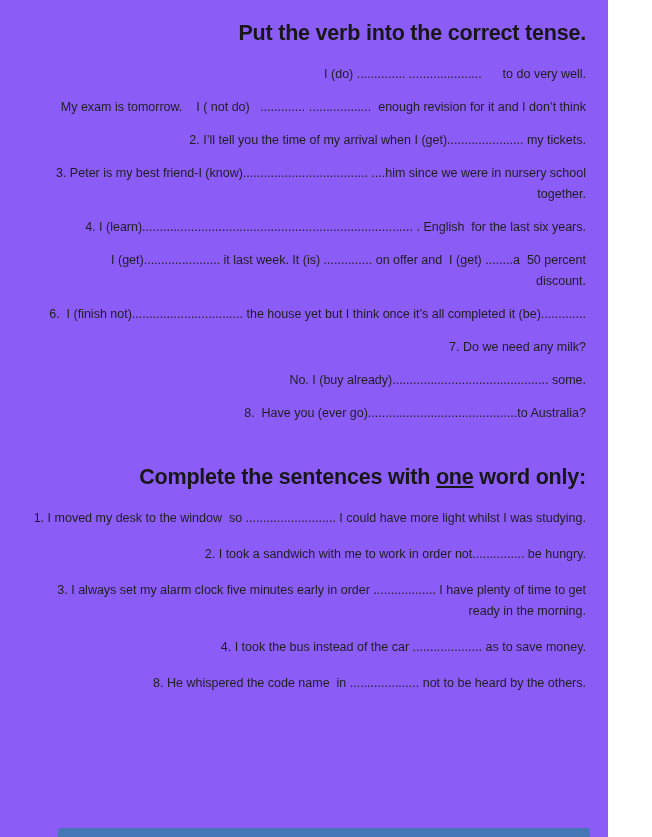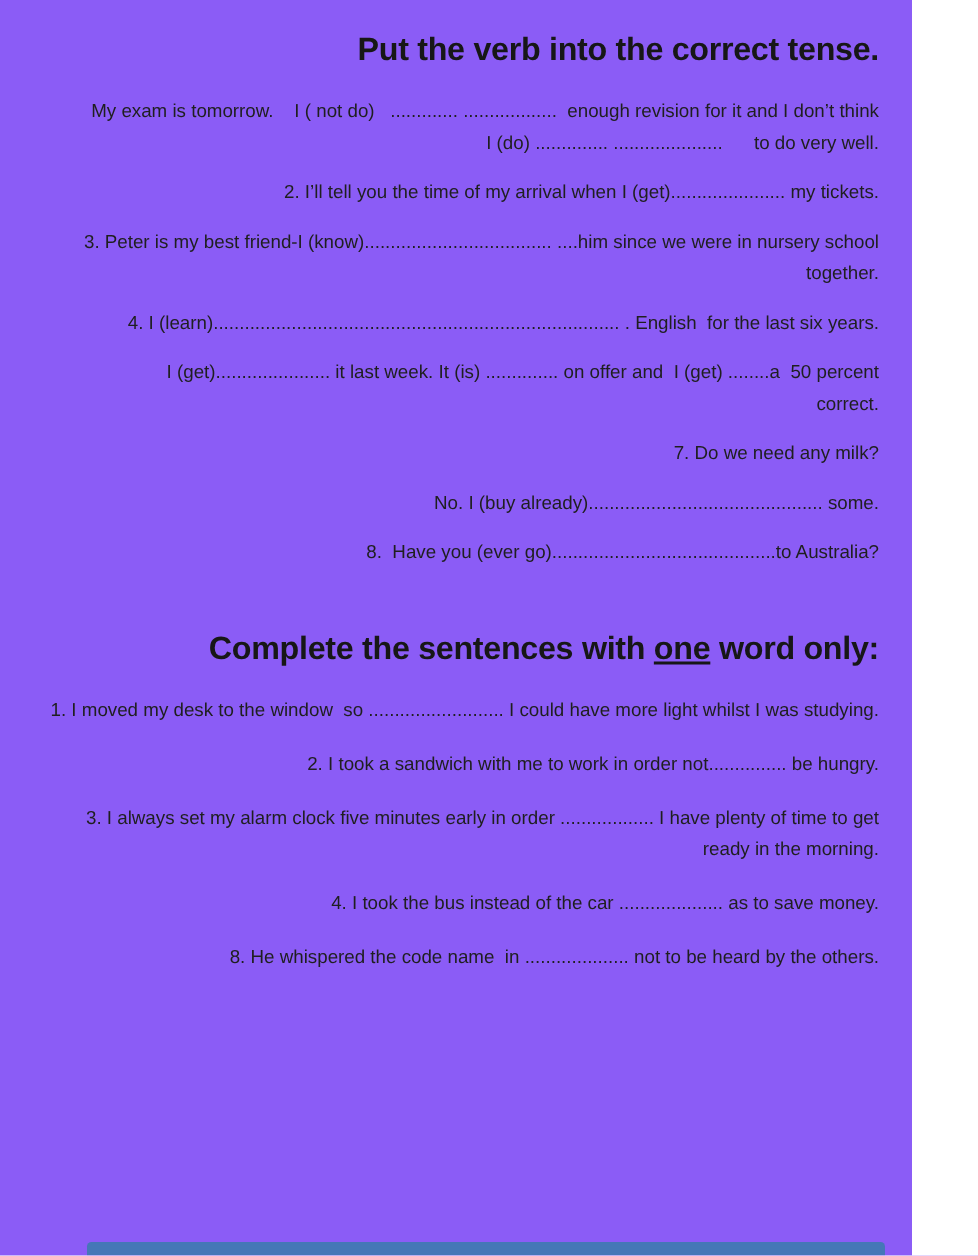--- a/index.html
+++ b/index.html
@@ -47,28 +47,29 @@
   }
 </style>
 </head>
 <body>
 
 <div class="page">
 
   <h1 class="sec-heading" id="section1-heading">Put the verb into the correct tense.</h1>
 
   <div class="s1">
+    <p class="line">I (do) .............. .....................      to do very well.</p>
     <p class="line para ind">My exam is tomorrow.    I ( not do)   ............. ..................  enough revision for it and I don’t think</p>
-    <p class="line">I (do) .............. .....................      to do very well.</p>
     <p class="line para">2. I’ll tell you the time of my arrival when I (get)...................... my tickets.</p>
     <p class="line para">3. Peter is my best friend-I (know).................................... ....him since we were in nursery school</p>
     <p class="line">together.</p>
     <p class="line para">4. I (learn).............................................................................. . English  for the last six years.</p>
     <p class="line para ind">I (get)...................... it last week. It (is) .............. on offer and  I (get) ........a  50 percent</p>
-    <p class="line">correct.</p>
+    <p class="line">discount.</p>
+    <p class="line para">6.  I (finish not)................................ the house yet but I think once it’s all completed it (be).............</p>
     <p class="line para">7. Do we need any milk?</p>
     <p class="line para ind">No. I (buy already)............................................. some.</p>
     <p class="line para">8.  Have you (ever go)...........................................to Australia?</p>
   </div>
 
   <h1 class="sec-heading" id="section2-heading"><span>Complete the sentences with </span><span class="u">one</span><span> word only:</span></h1>
 
   <div class="s2">
     <p class="line">1. I moved my desk to the window  so .......................... I could have more light whilst I was studying.</p>
     <p class="line para">2. I took a sandwich with me to work in order not............... be hungry.</p>

